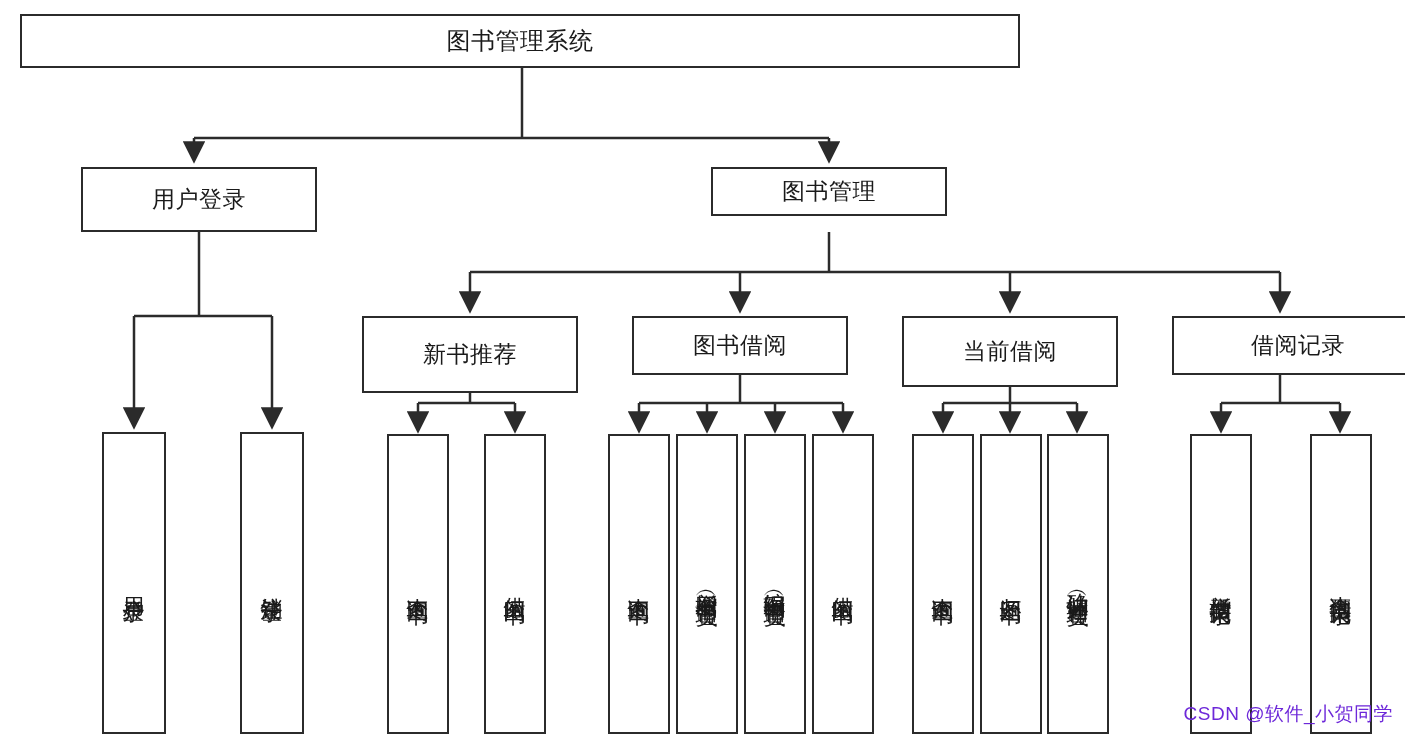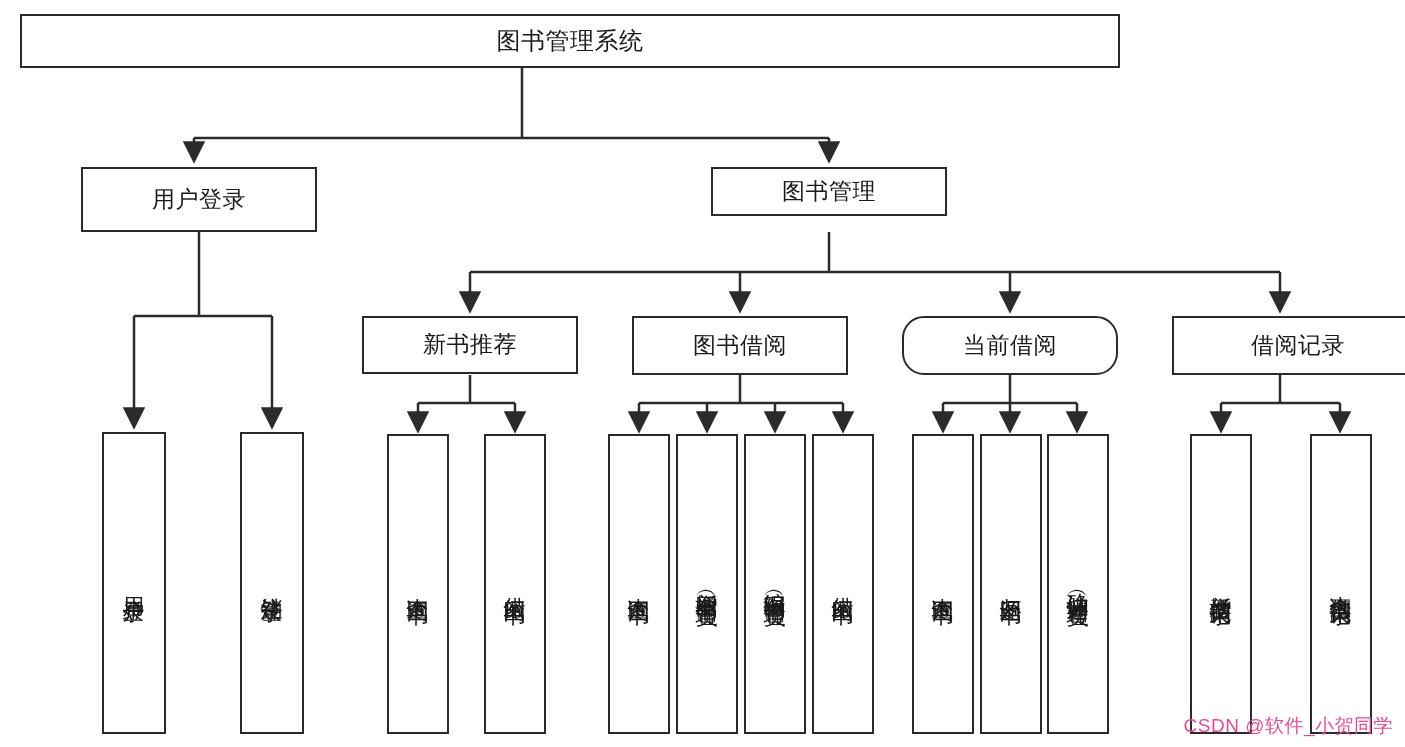--- a/index.html
+++ b/index.html
@@ -52,23 +52,23 @@
     white-space: nowrap;
     padding: 4px 0;
   }
   .node-v .vtext {
     writing-mode: vertical-rl;
     text-orientation: upright;
   }
   .watermark {
     position: absolute;
     right: 12px;
-    bottom: 8px;
+    bottom: 20px;
     font-size: 19px;
-    color: #ec4899;
+    color: #6d28d9;
     letter-spacing: 0.5px;
     z-index: 5;
     white-space: nowrap;
     margin-left: 32px;
   }
 </style>
 </head>
 <body>
 
 <div id="canvas">
@@ -118,38 +118,38 @@
       <path d="M 1010 403 L 1010 430" marker-end="url(#arrow)"></path>
       <path d="M 1077 403 L 1077 430" marker-end="url(#arrow)"></path>
 
       <path d="M 1280 375 L 1280 403"></path>
       <path d="M 1221 403 L 1340 403"></path>
       <path d="M 1221 403 L 1221 430" marker-end="url(#arrow)"></path>
       <path d="M 1340 403 L 1340 430" marker-end="url(#arrow)"></path>
     </g>
   </svg>
 
-  <div class="node node-h node-root" style="left:20px; top:14px; width:1100px; height:54px;">
+  <div class="node node-h node-root" style="left:20px; top:14px; width:1000px; height:54px;">
     <span>图书管理系统</span>
   </div>
 
   <div class="node node-h" style="left:81px; top:167px; width:236px; height:65px;">
     <span>用户登录</span>
   </div>
   <div class="node node-h" style="left:711px; top:167px; width:236px; height:49px;">
     <span>图书管理</span>
   </div>
 
-  <div class="node node-h" style="left:362px; top:316px; width:216px; height:58px;">
+  <div class="node node-h" style="left:362px; top:316px; width:216px; height:77px;">
     <span>新书推荐</span>
   </div>
   <div class="node node-h" style="left:632px; top:316px; width:216px; height:59px;">
     <span>图书借阅</span>
   </div>
-  <div class="node node-h" style="left:902px; top:316px; width:216px; height:59px;border-radius:22px;">
+  <div class="node node-h" style="left:902px; top:316px; width:216px; height:71px;">
     <span>当前借阅</span>
   </div>
   <div class="node node-h" style="left:1172px; top:316px; width:252px; height:59px;">
     <span>借阅记录</span>
   </div>
 
   <div class="node node-v" style="left:102px; top:432px; width:64px; height:302px;">
     <span class="vtext">用户登录</span>
   </div>
   <div class="node node-v" style="left:240px; top:432px; width:64px; height:302px;">

